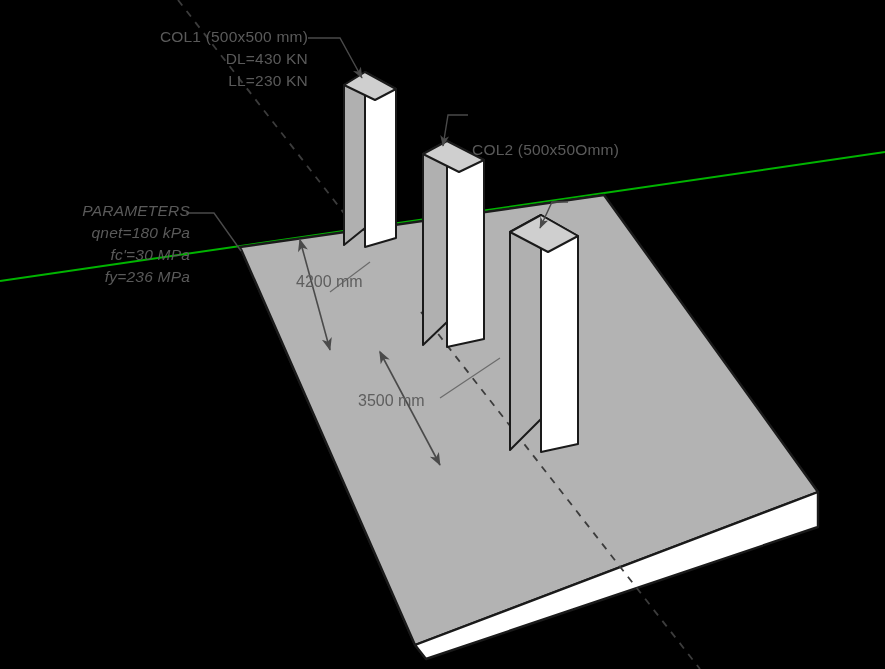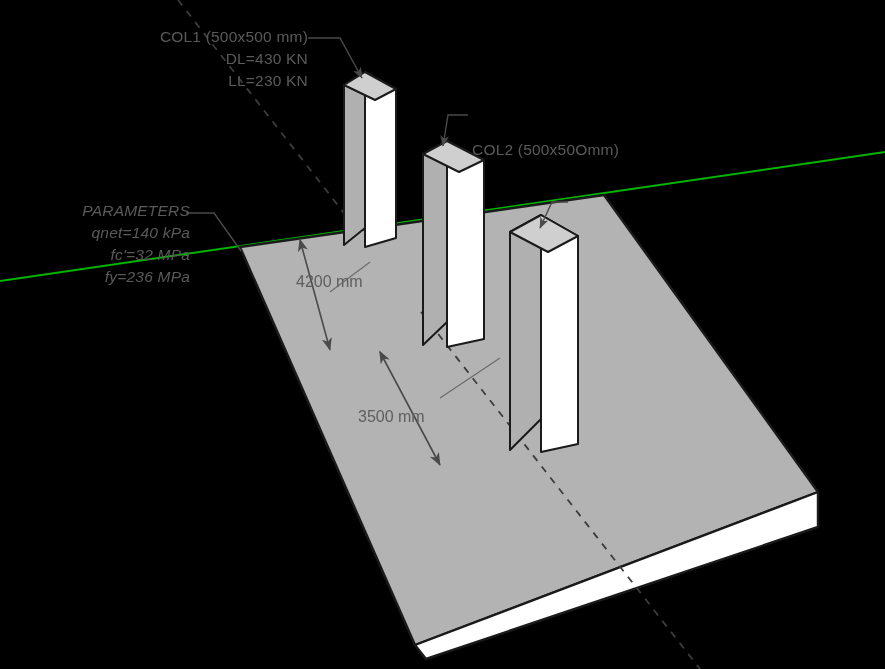--- a/index.html
+++ b/index.html
@@ -102,22 +102,22 @@
     <span class="ln">LL=230 KN</span>
   </div>
 
   <div class="anno ta-left" style="left:472px; top:103px; width:220px;margin-top:36px;">
     <span class="ln">COL2 (500x50Omm)</span>
   </div>
 
 
   <div class="anno ta-right" style="left:14px; top:200px; width:176px;font-style:italic;">
     <span class="ln">PARAMETERS</span>
-    <span class="ln">qnet=140 kPa</span>
-    <span class="ln">fc'=32 MPa</span>
+    <span class="ln">qnet=180 kPa</span>
+    <span class="ln">fc'=30 MPa</span>
     <span class="ln">fy=236 MPa</span>
   </div>
 
   <div class="dim-label" style="left:296px; top:273px;">4200 mm</div>
 
-  <div class="dim-label" style="left:358px; top:392px;margin-top:16px;">3500 mm</div>
+  <div class="dim-label" style="left:358px; top:392px;">3500 mm</div>
 
 </div>
 
 </body></html>

